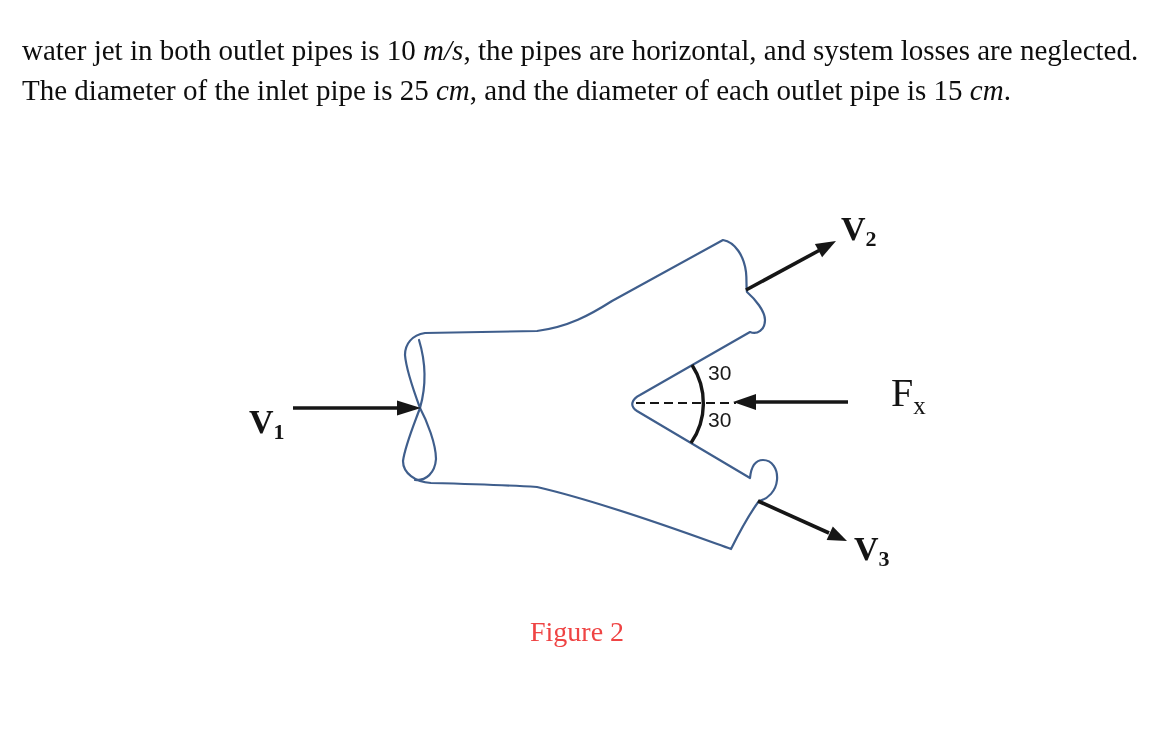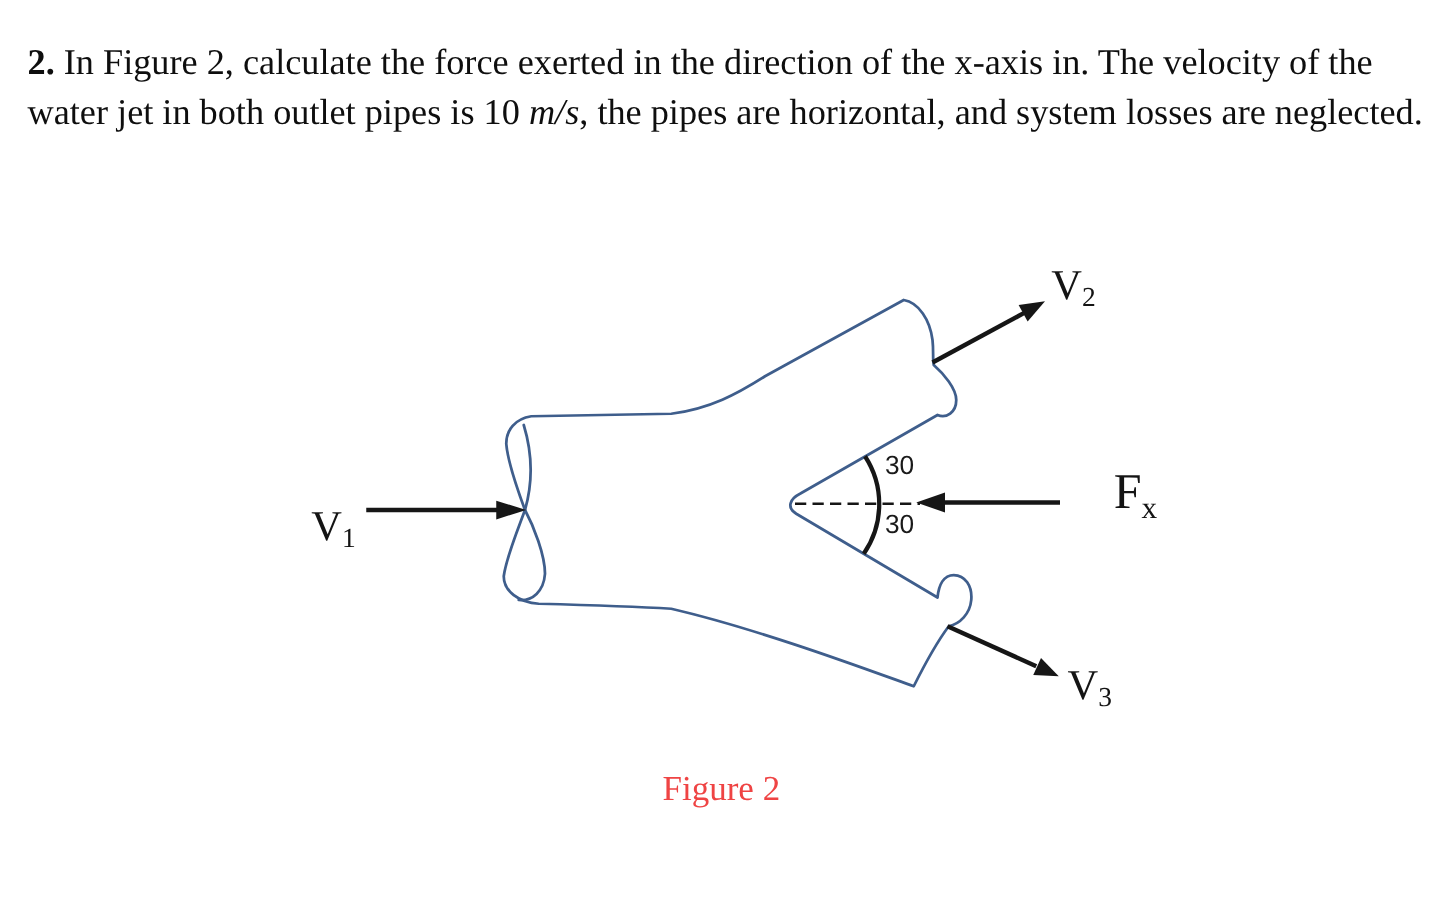--- a/index.html
+++ b/index.html
@@ -17,42 +17,42 @@
   .fig-svg{position:absolute;left:0;top:0;width:1151px;height:738px;}
   .pipe{fill:none;stroke:#3f5e8c;stroke-width:2.2;stroke-linecap:round;stroke-linejoin:round;}
   .arrow-shaft{fill:none;stroke:#161616;stroke-width:3.6;}
   .arrow-head{fill:#161616;stroke:none;}
   .angle-arc{fill:none;stroke:#161616;stroke-width:3.4;}
   .axis-dash{fill:none;stroke:#161616;stroke-width:2;stroke-dasharray:9 5;}
 
   
   .flabel{position:absolute;line-height:1;white-space:nowrap;color:#141414;
           font-family:"Liberation Serif",serif;}
-  .vlab{font-weight:normal;font-size:34px;}
+  .vlab{font-weight:bold;font-size:34px;}
   .vlab .ls{font-size:22px;vertical-align:-0.27em;}
   .fxlab{font-weight:normal;font-size:40px;}
   .fxlab .ls{font-size:25px;vertical-align:-0.33em;}
   .angle-lbl{position:absolute;line-height:1;font-family:"Liberation Sans",sans-serif;
              font-size:21px;color:#1a1a1a;}
   .caption{position:absolute;left:530px;top:618px;font-size:28px;line-height:1;
            font-family:"Liberation Serif",serif;color:#ef4444;}
 
   .v1{left:249px;top:405px;text-align:right;}
   .v2{left:841px;top:212px;}
   .v3{left:854px;top:532px;}
   .fx{left:853px;top:373px;margin-left:38px;}
   .angle-upper{left:708px;top:362px;}
   .angle-lower{left:708px;top:409px;}
 </style>
 </head>
 <body>
 
 <div class="problem">
-  <div class="pline"><span class="seg-b">2.</span><span> In Figure 2, calculate the force exerted in the direction of the x-axis in. The velocity of the</span></div>
   <div class="pline"><span>water jet in both outlet pipes is 10 </span><span class="seg-i">m/s</span><span>, the pipes are horizontal, and system losses are neglected.</span></div>
+  <div class="pline"><span>The diameter of the inlet pipe is 25 </span><span class="seg-i">cm</span><span>, and the diameter of each outlet pipe is 15 </span><span class="seg-i">cm</span><span>.</span></div>
 </div>
 
 <svg class="fig-svg" viewBox="0 0 1151 738">
 
   <path class="pipe" d="
     M 425 333
     L 537 331
     C 568 327 590 315 612 301
     L 723 240
     C 735 242 744 256 746 272

